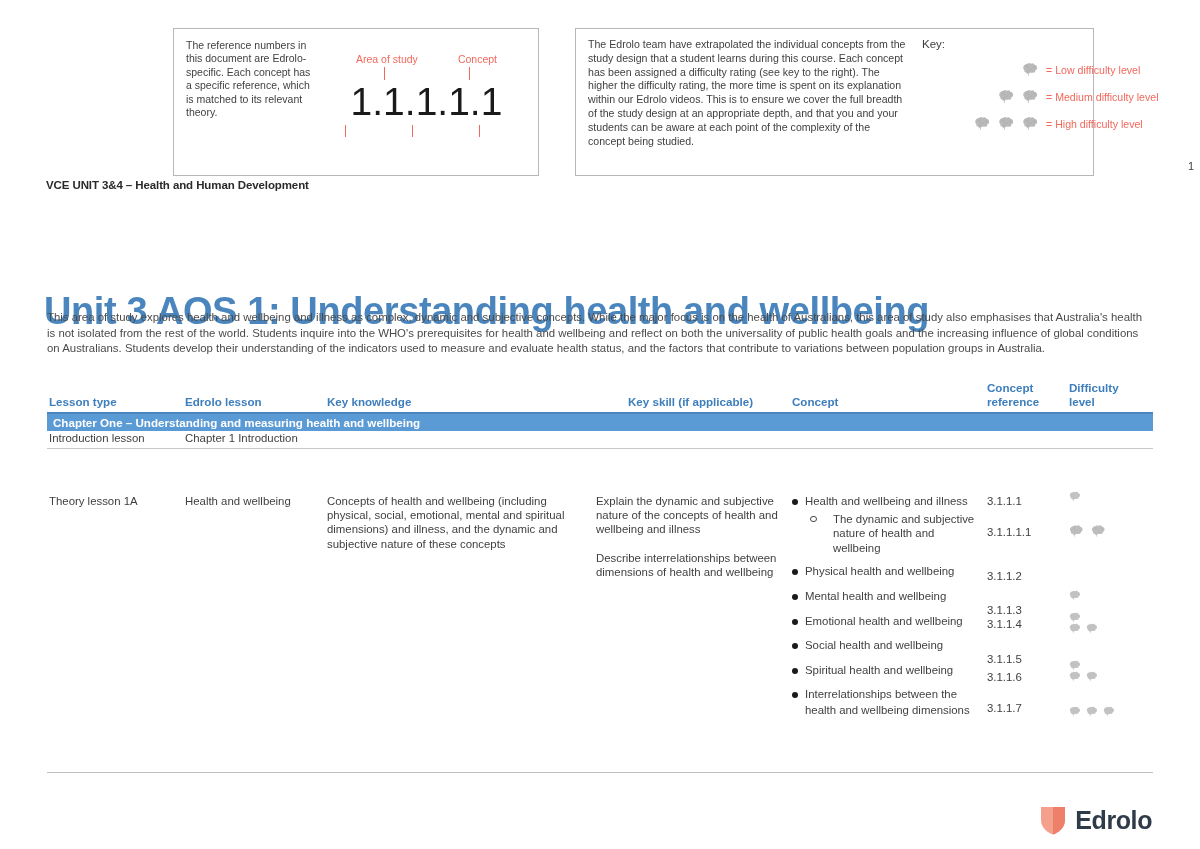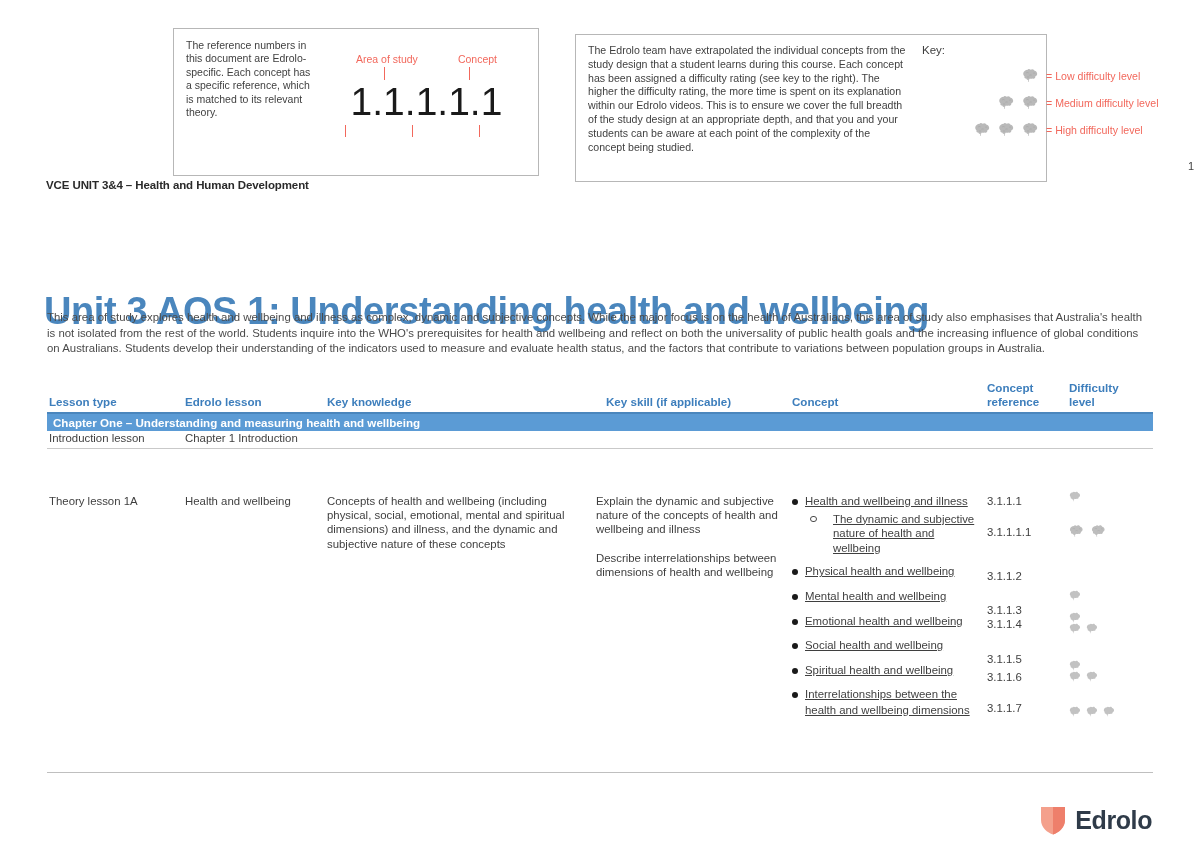--- a/index.html
+++ b/index.html
@@ -14,21 +14,21 @@
   .page{position:relative;width:1200px;height:849px;}
 
   
   .infobox{
     position:absolute;
     border:1px solid #b7b7b7;
     background:#ffffff;
     box-sizing:border-box;
   }
   #ref-box{left:173px;top:28px;width:366px;height:148px;padding:10px 12px;}
-  #key-box{left:575px;top:34px;width:472px;height:148px;padding:9px 12px;}
+  #key-box{left:575px;top:28px;width:519px;height:148px;padding:9px 12px;}
 
   .ref-flex{display:flex;gap:16px;height:100%;}
   .ref-text{
     width:125px;flex:none;
     font-size:10.5px;line-height:13.4px;color:#3f3f3f;
   }
   .ref-diagram{flex:1;position:relative;}
 
   .ref-toplabels{
     display:flex;justify-content:center;gap:40px;
@@ -128,21 +128,20 @@
   #c-concept{left:745px;top:0;width:185px;}
   #c-conceptref{left:940px;top:0;width:80px;}
   #c-difficulty{left:1022px;top:0;width:84px;}
 
   .ks-para{margin:0 0 14px 0;}
 
   ul.concept-list{list-style:none;margin:0;padding:0;}
   ul.concept-list > li{
     position:relative;padding-left:13px;margin-bottom:9px;
     line-height:15.6px;
-    text-decoration:underline;
   }
   ul.concept-list > li::before{
     content:"";position:absolute;left:0;top:5px;
     width:6px;height:6px;border-radius:50%;background:#1a1a1a;
   }
   ul.sub-list{list-style:none;margin:2px 0 0 0;padding:0;}
   ul.sub-list > li{
     position:relative;padding-left:28px;line-height:14.6px;
   }
   ul.sub-list > li::before{
@@ -264,21 +263,21 @@
 
   <h1 id="main-title">Unit 3 AOS 1: Understanding health and wellbeing</h1>
   <p id="intro">This area of study explores health and wellbeing and illness as complex, dynamic and subjective concepts. While the major focus is on the health of Australians, this area of study also emphasises that Australia's health is not isolated from the rest of the world. Students inquire into the WHO's prerequisites for health and wellbeing and reflect on both the universality of public health goals and the increasing influence of global conditions on Australians. Students develop their understanding of the indicators used to measure and evaluate health status, and the factors that contribute to variations between population groups in Australia.</p>
 
   <div id="table-wrap">
 
     <div class="thead">
       <div class="th" style="left:2px;">Lesson type</div>
       <div class="th" style="left:138px;">Edrolo lesson</div>
       <div class="th" style="left:280px;">Key knowledge</div>
-      <div class="th" style="left:559px;">Key skill (if applicable)</div>
+      <div class="th" style="left:581px;">Key skill (if applicable)</div>
       <div class="th" style="left:745px;">Concept</div>
       <div class="th" style="left:940px;width:70px;bottom:4px;">Concept reference</div>
       <div class="th" style="left:1022px;width:70px;bottom:4px;">Difficulty level</div>
     </div>
     <div class="hrule"></div>
 
     <div class="chapter-band">
       <span>Chapter One – Understanding and measuring health and wellbeing</span>
     </div>
 

